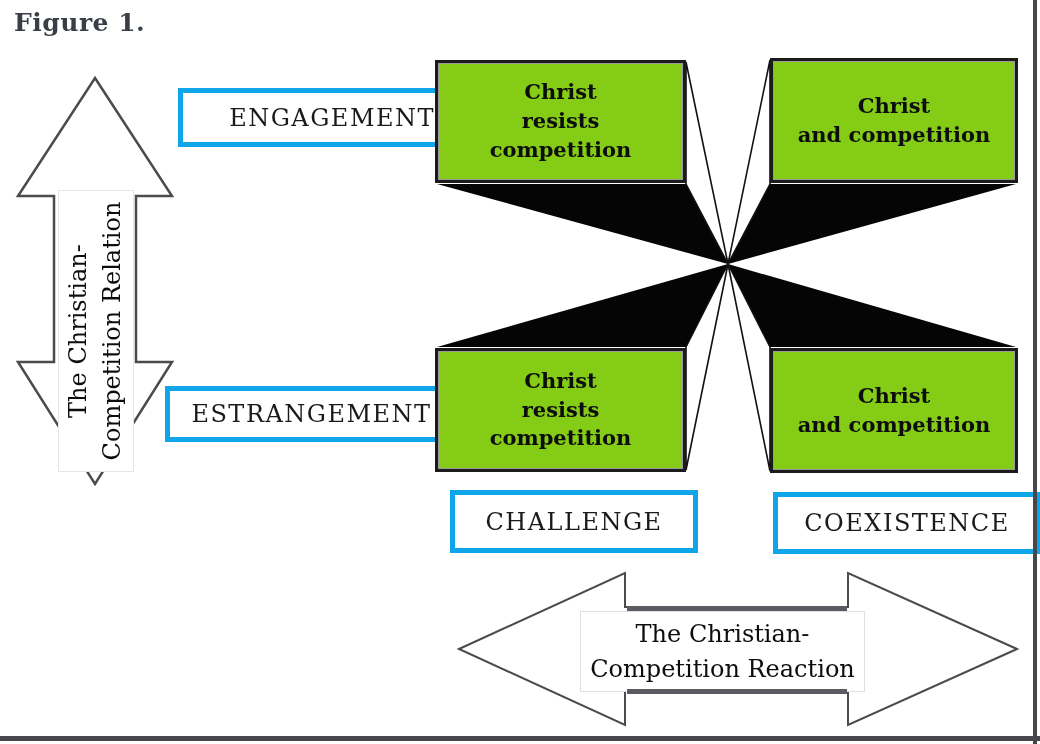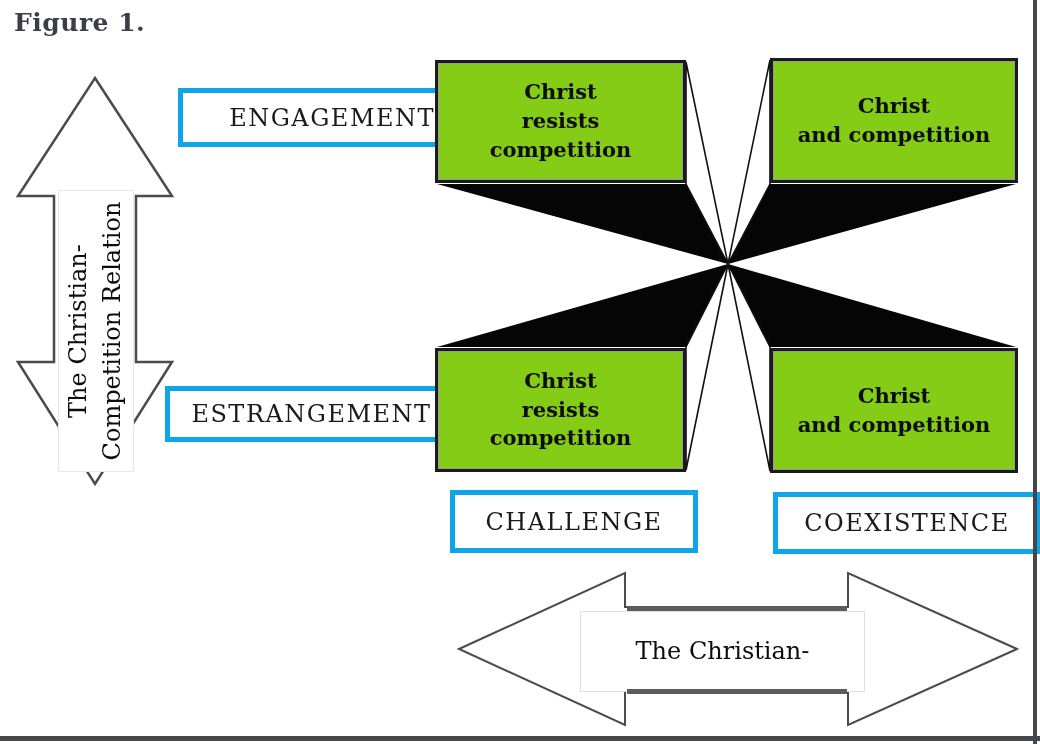--- a/index.html
+++ b/index.html
@@ -101,20 +101,21 @@
     <div>resists</div>
     <div>competition</div>
   </div>
   <div class="abs qbox" style="left:770px;top:348px;width:242px;height:119px;">
     <div>Christ</div>
     <div>and competition</div>
   </div>
 
   <div class="abs" id="horizontal-axis-title">
     <div>The Christian-</div>
+    <div>Competition Reaction</div>
   </div>
 
   <div class="abs shaft-shadow" style="left:627px;top:606px;width:220px;height:5px;"></div>
   <div class="abs shaft-shadow" style="left:627px;top:689px;width:220px;height:5px;"></div>
 
   <div class="abs" id="frame-right"></div>
   <div class="abs" id="frame-bottom"></div>
 
 </div>
 

